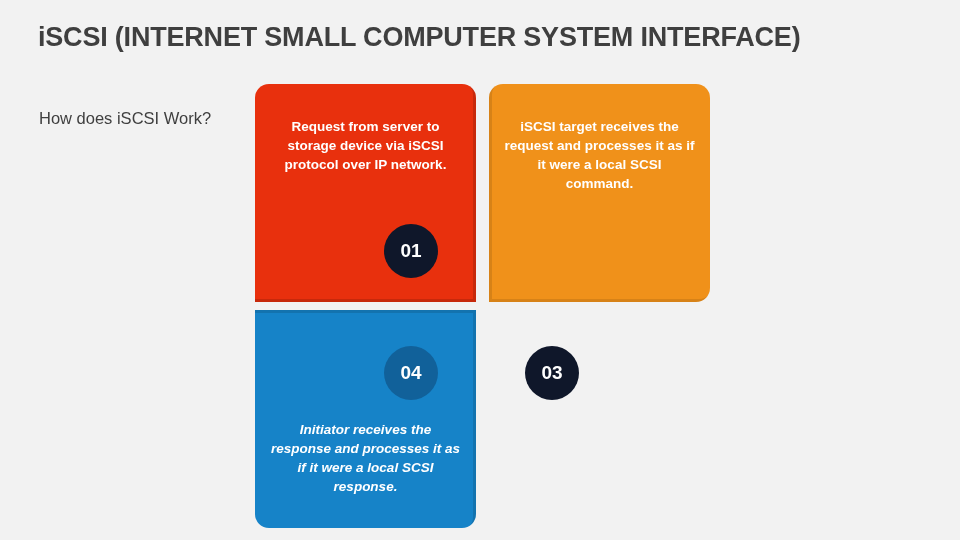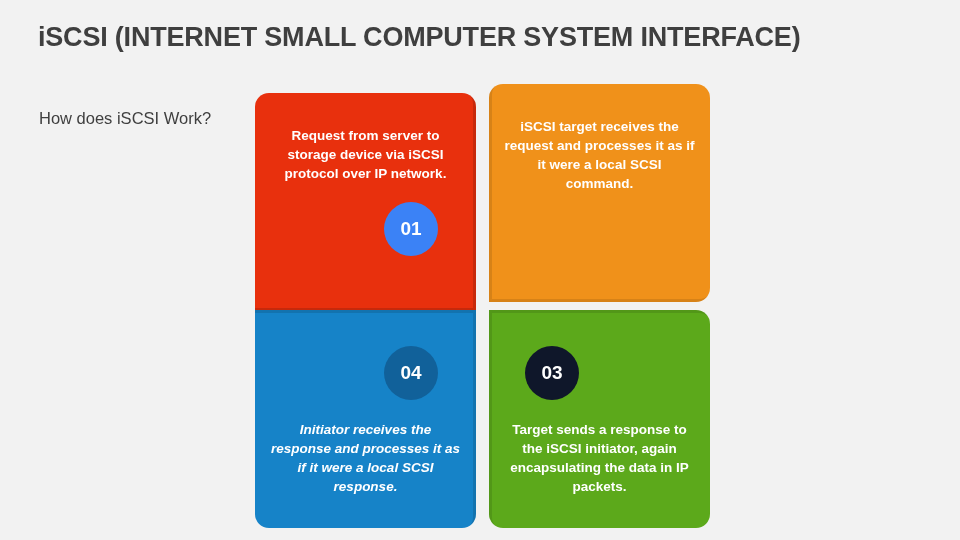--- a/index.html
+++ b/index.html
@@ -64,21 +64,20 @@
     font-weight: bold;
   }
 
   
   .quad-1 {
     left: 0px;
     top: 0px;
     background: #e8300d;
     border-radius: 14px 14px 0 0;
     box-shadow: inset -3px -3px 0 0 rgba(0,0,0,0.14);
-    margin-top: 9px;
   }
   .quad-1 .qtext { top: 33px; }
 
   
   .quad-2 {
     left: 234px;
     top: 0px;
     background: #f0911a;
     border-radius: 14px 14px 14px 0;
     box-shadow: inset 3px -3px 0 0 rgba(0,0,0,0.10);
@@ -111,21 +110,21 @@
     width: 54px;
     height: 54px;
     border-radius: 50%;
     color: #ffffff;
     font-size: 19px;
     font-weight: bold;
     display: flex;
     align-items: center;
     justify-content: center;
   }
-  .bubble-1 { left: 129px; top: 118px; background: #3b82f6; }
+  .bubble-1 { left: 129px; top: 140px; background: #0f172a; }
   .bubble-2 { left: 270px; top: 126px; background: #c9720c; }
   .bubble-3 { left: 270px; top: 262px; background: #0f172a; }
   .bubble-4 { left: 129px; top: 262px; background: #11619a; }
 
   
   .hub-outer {
     position: absolute;
     left: 174px;
     top: 168px;
     width: 108px;
@@ -166,23 +165,20 @@
     </div>
 
     <div class="quad quad-2">
       <div class="qtext">iSCSI target receives the request and processes it as if it were a local SCSI command.</div>
     </div>
 
     <div class="quad quad-3">
       <div class="qtext">Initiator receives the response and processes it as if it were a local SCSI response.</div>
     </div>
 
-    <div class="quad quad-4">
-      <div class="qtext">Target sends a response to the iSCSI initiator, again encapsulating the data in IP packets.</div>
-    </div>
 
     <div class="bubble bubble-1">01</div>
     <div class="bubble bubble-3">03</div>
     <div class="bubble bubble-4">04</div>
 
 
   </div>
 </div>
 
 </body></html>

